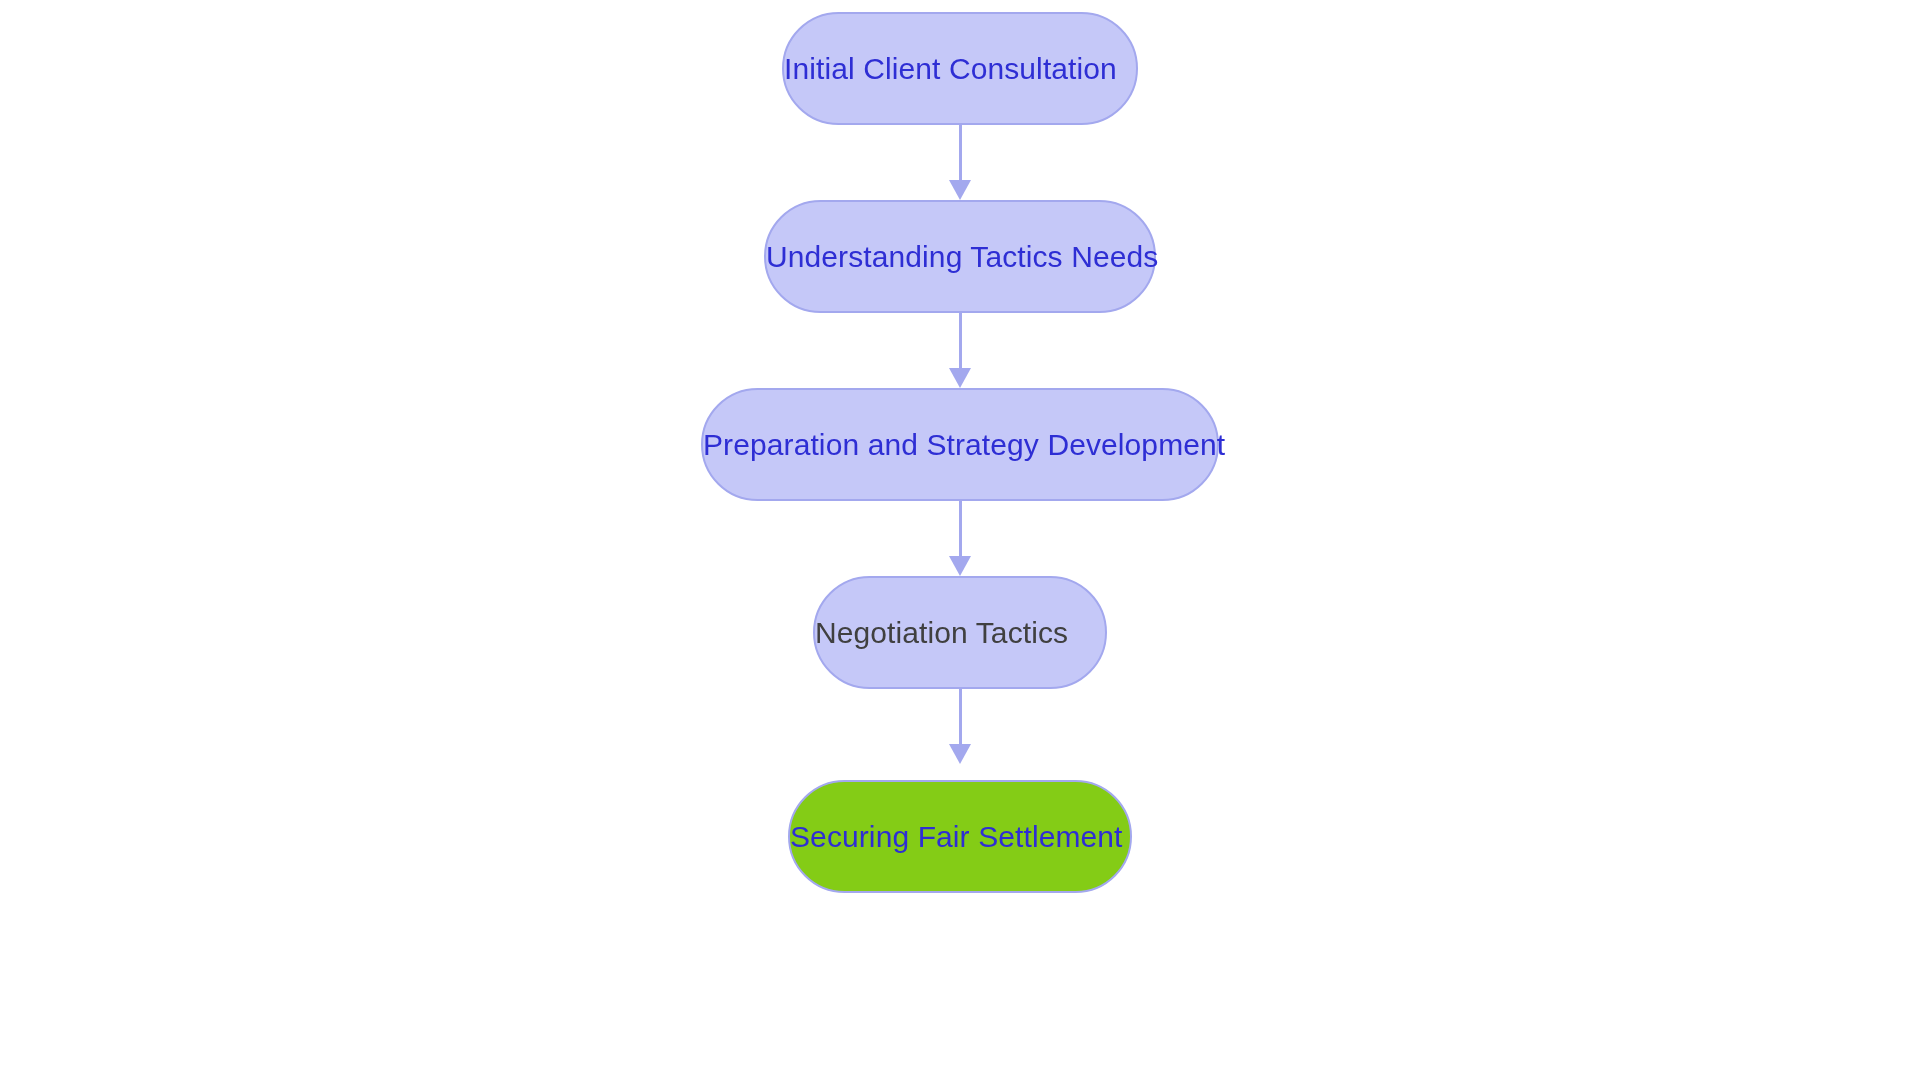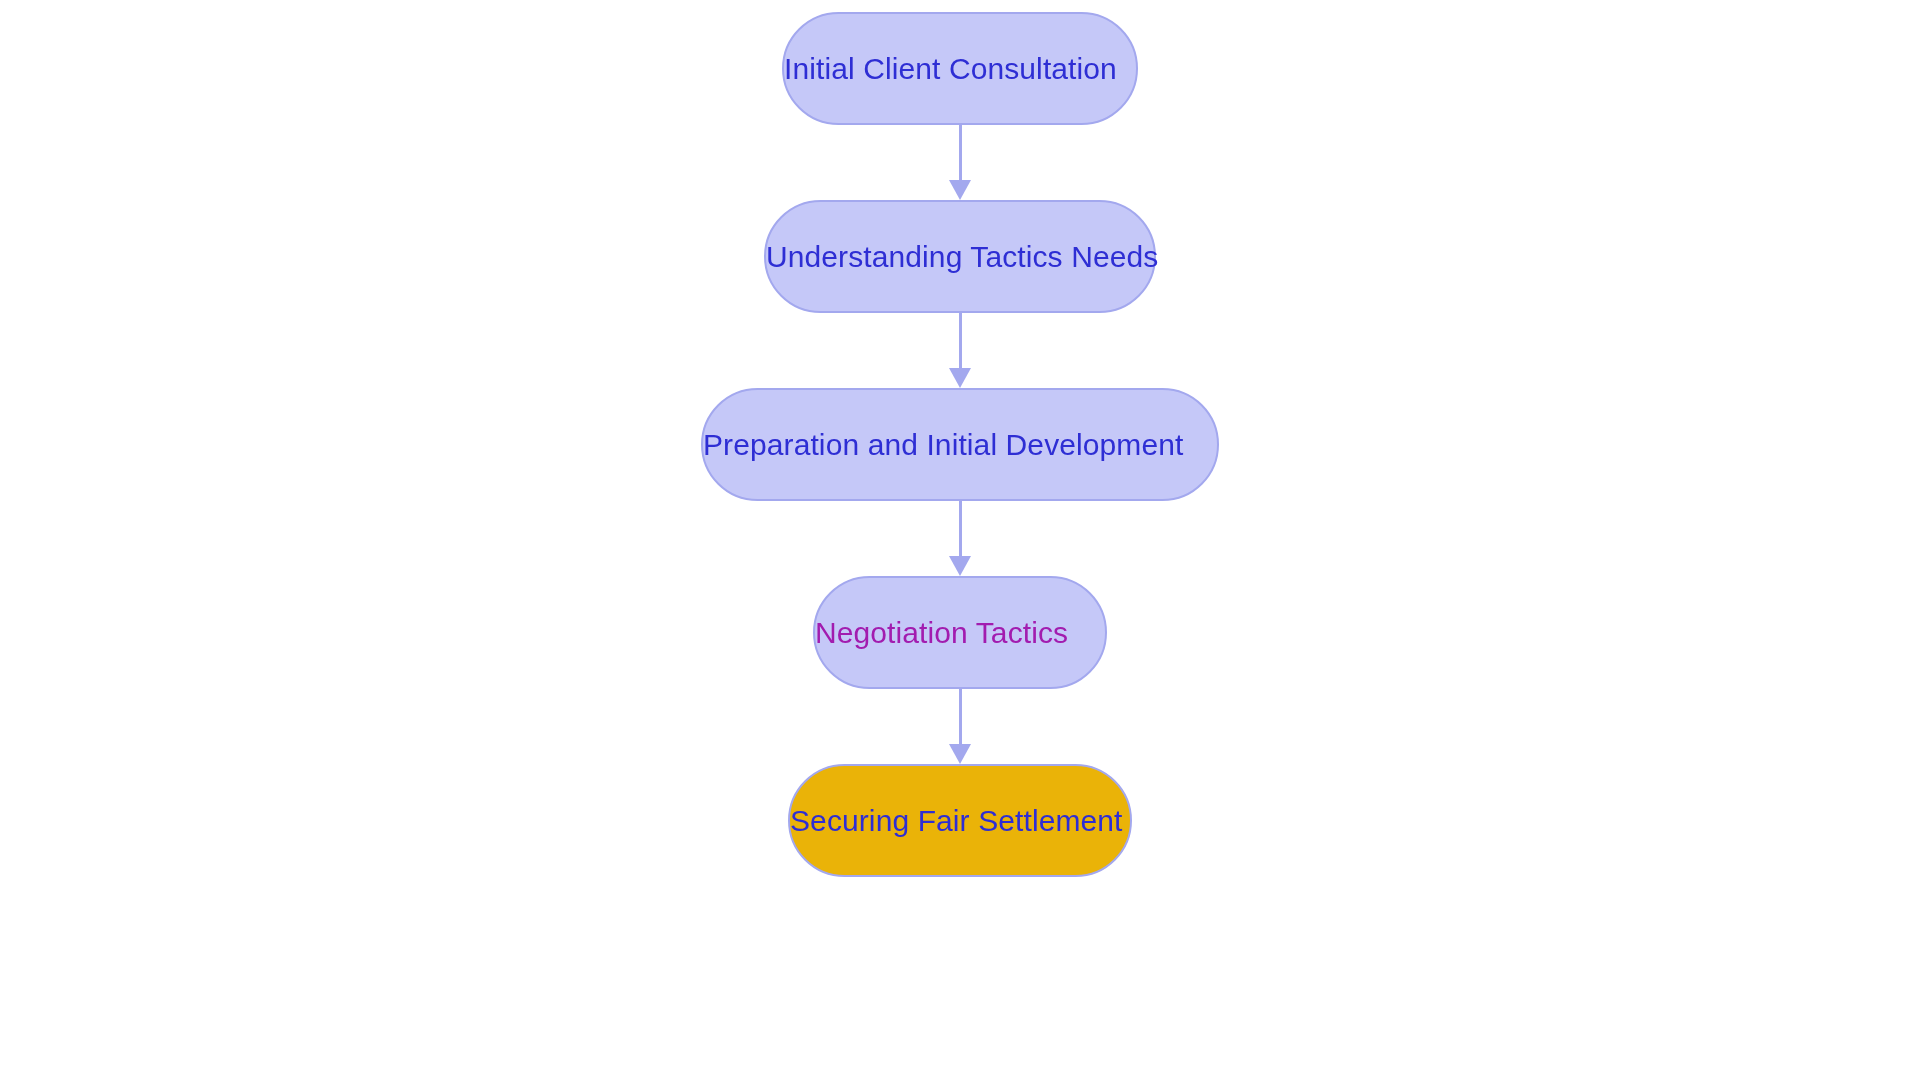--- a/index.html
+++ b/index.html
@@ -85,30 +85,30 @@
         <div class="connector-arrowhead" style="border-top-width: 20px; border-top-color: rgb(163, 168, 238);"></div>
       </div>
       <div class="node" style="width: 392px; height: 113px; background: rgb(197, 200, 248); border-color: rgb(163, 168, 238);">
         <span class="node-label" style="color: rgb(46, 46, 212); font-size: 30px;">Understanding Tactics Needs</span>
       </div>
       <div class="connector" style="height: 75px;">
         <div class="connector-line" style="background: rgb(163, 168, 238);"></div>
         <div class="connector-arrowhead" style="border-top-width: 20px; border-top-color: rgb(163, 168, 238);"></div>
       </div>
       <div class="node" style="width: 518px; height: 113px; background: rgb(197, 200, 248); border-color: rgb(163, 168, 238);">
-        <span class="node-label" style="color: rgb(46, 46, 212); font-size: 30px;">Preparation and Initial Development</span>
+        <span class="node-label" style="color: rgb(46, 46, 212); font-size: 30px;">Preparation and Strategy Development</span>
       </div>
       <div class="connector" style="height: 75px;">
         <div class="connector-line" style="background: rgb(163, 168, 238);"></div>
         <div class="connector-arrowhead" style="border-top-width: 20px; border-top-color: rgb(163, 168, 238);"></div>
       </div>
       <div class="node" style="width: 294px; height: 113px; background: rgb(197, 200, 248); border-color: rgb(163, 168, 238);">
-        <span class="node-label" style="color: #a21caf; font-size: 30px;">Negotiation Tactics</span>
+        <span class="node-label" style="color: #404040; font-size: 30px;">Negotiation Tactics</span>
       </div>
       <div class="connector" style="height: 75px;">
         <div class="connector-line" style="background: rgb(163, 168, 238);"></div>
         <div class="connector-arrowhead" style="border-top-width: 20px; border-top-color: rgb(163, 168, 238);"></div>
       </div>
-      <div class="node" style="width: 344px; height: 113px; background: #eab308; border-color: rgb(163, 168, 238);">
+      <div class="node" style="width: 344px; height: 113px; background: #84cc16; border-color: rgb(163, 168, 238); margin-top: 16px;">
         <span class="node-label" style="color: rgb(46, 46, 212); font-size: 30px;">Securing Fair Settlement</span>
       </div>
     </div>
 </div>
 
 </body></html>

